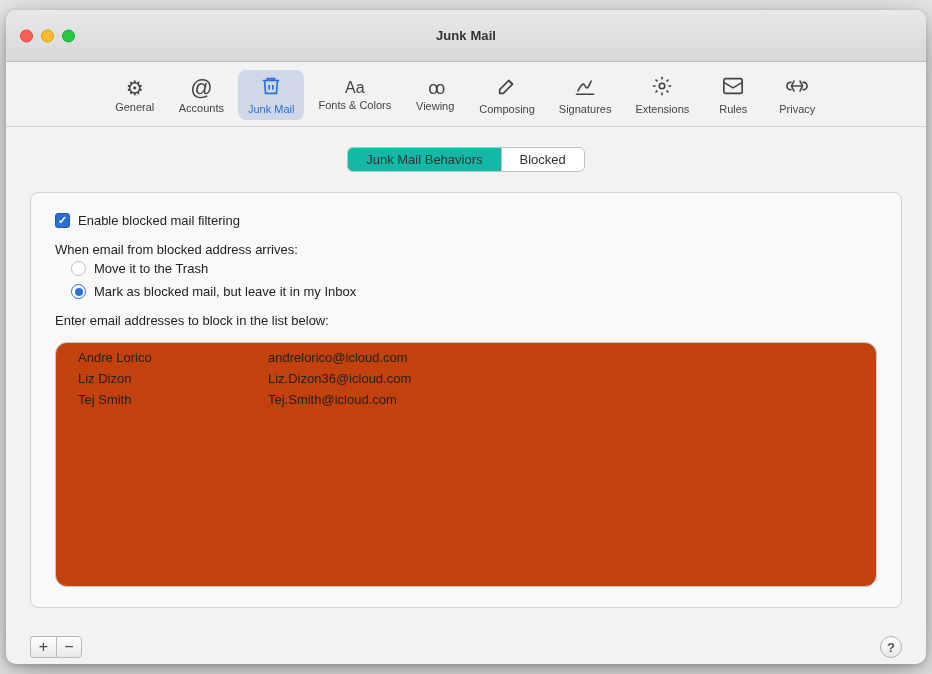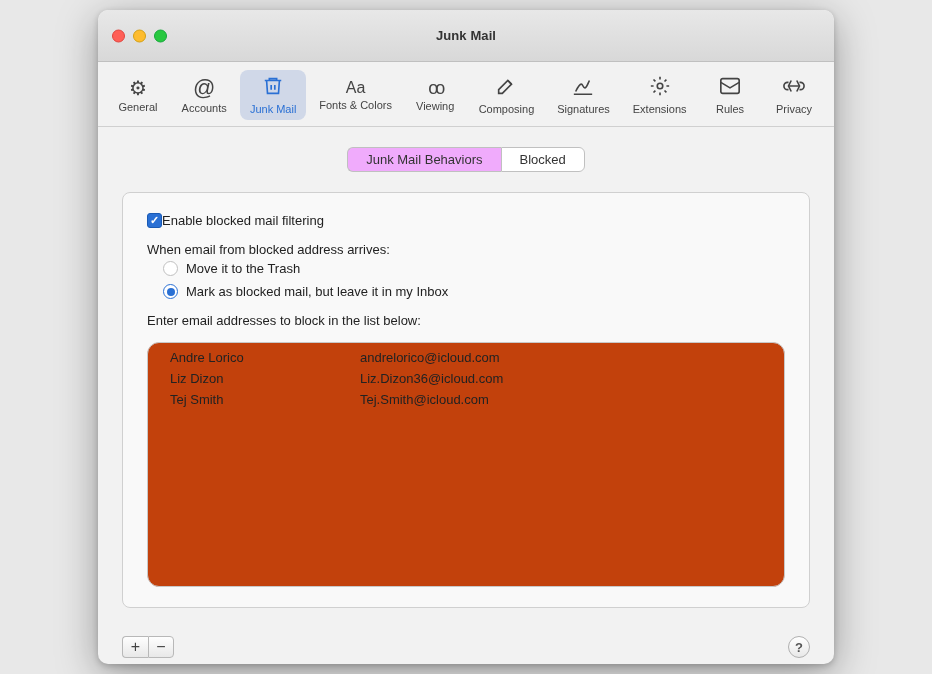--- a/index.html
+++ b/index.html
@@ -9,21 +9,21 @@
       background: #e8e8e8;
       display: flex;
       justify-content: center;
       align-items: center;
       width: 932px;
       height: 674px;
       overflow: hidden;
     }
 
     .window {
-      width: 736px;
+      width: 920px;
       height: 654px;
       background: #f2f2f2;
       border-radius: 10px;
       box-shadow: 0 10px 40px rgba(0,0,0,0.35), 0 2px 6px rgba(0,0,0,0.2);
       display: flex;
       flex-direction: column;
       overflow: hidden;
     }
 
     
@@ -142,39 +142,40 @@
     .segment:first-child {
       border-radius: 6px 0 0 6px;
       border-right: none;
     }
 
     .segment:last-child {
       border-radius: 0 6px 6px 0;
     }
 
     .segment.active {
-      background: #f0abfc;
+      background: #14b8a6;
       font-weight: 500;
     }
 
     
     .settings-panel {
       background: #f9f9f9;
       border: 1px solid #d0d0d0;
       border-radius: 8px;
       padding: 20px 24px;
       flex: 1;
       display: flex;
       flex-direction: column;
       gap: 14px;
     }
 
     .checkbox-row {
       display: flex;
       align-items: center;
+      gap: 8px;
     }
 
     .checkbox-custom {
       width: 15px;
       height: 15px;
       background: #2a70d4;
       border-radius: 3px;
       display: flex;
       align-items: center;
       justify-content: center;

